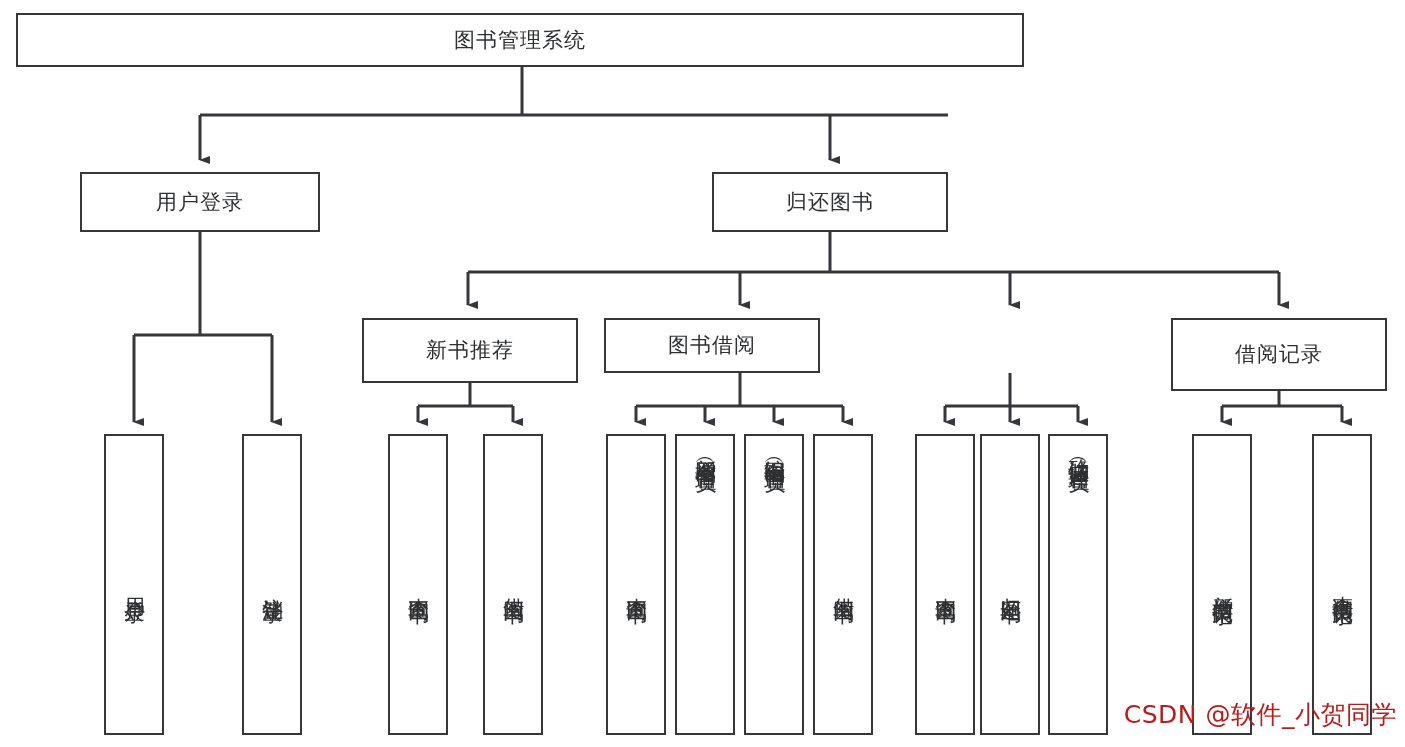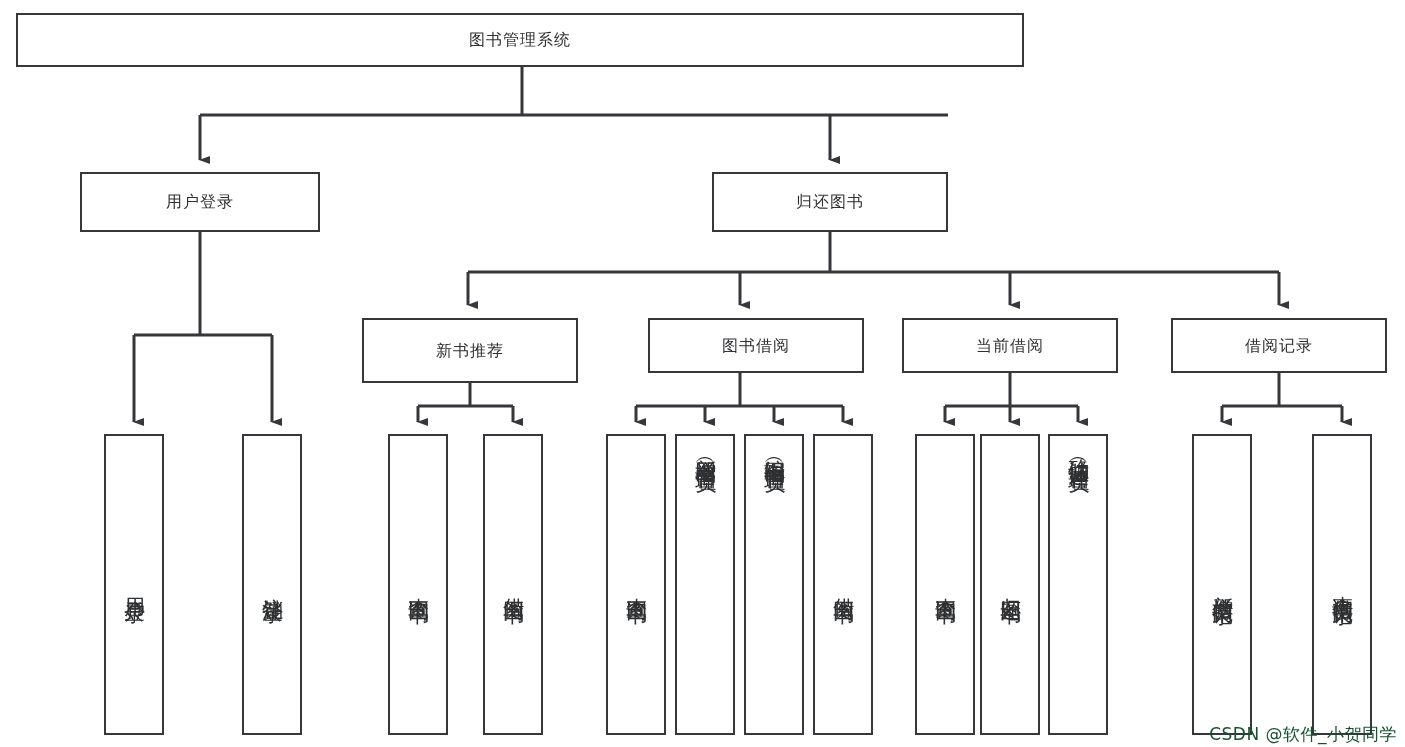--- a/index.html
+++ b/index.html
@@ -30,21 +30,21 @@
     box-sizing: border-box;
     border: 2px solid #36373a;
     background: #ffffff;
     color: #2b2b2b;
     display: flex;
     align-items: center;
     justify-content: center;
     z-index: 5;
   }
   .node-label {
-    font-size: 16px;
+    font-size: 21px;
     line-height: 1.08;
     letter-spacing: 1px;
     white-space: nowrap;
     color: #2f3032;
   }
   
   .node.horizontal .node-label {
     writing-mode: horizontal-tb;
   }
   
@@ -62,23 +62,23 @@
     white-space: nowrap;
   }
   
   .node.vertical.center-text {
     align-items: center;
     padding-top: 0;
   }
   .watermark {
     position: absolute;
     right: 8px;
-    bottom: 1px;
-    font-size: 17px;
-    color: #14532d;
+    bottom: 16px;
+    font-size: 25px;
+    color: #b91c1c;
     letter-spacing: 0.5px;
     white-space: nowrap;
     z-index: 20;
     user-select: none;
   }
 </style>
 </head>
 <body>
 
 <div id="diagram-root">
@@ -158,29 +158,26 @@
   </div>
 
   <div class="node horizontal" style="left:712px; top:172px; width:236px; height:60px;">
     <span class="node-label">归还图书</span>
   </div>
 
   <div class="node horizontal" style="left:362px; top:318px; width:216px; height:65px;">
     <span class="node-label">新书推荐</span>
   </div>
 
-  <div class="node horizontal" style="left:648px; top:318px; width:216px; height:55px;">
+  <div class="node horizontal" style="left:604px; top:318px; width:216px; height:55px;">
     <span class="node-label">图书借阅</span>
   </div>
 
-  <div class="node horizontal" style="left:902px; top:318px; width:216px; height:55px;">
-    <span class="node-label">当前借阅</span>
-  </div>
-
-  <div class="node horizontal" style="left:1171px; top:318px; width:216px; height:55px;">
+
+  <div class="node horizontal" style="left:1171px; top:318px; width:216px; height:73px;">
     <span class="node-label">借阅记录</span>
   </div>
 
   <div class="node vertical center-text" style="left:104px; top:434px; width:60px; height:301px;">
     <span class="node-label">用户登录</span>
   </div>
 
   <div class="node vertical center-text" style="left:242px; top:434px; width:60px; height:301px;">
     <span class="node-label">注销登录</span>
   </div>

